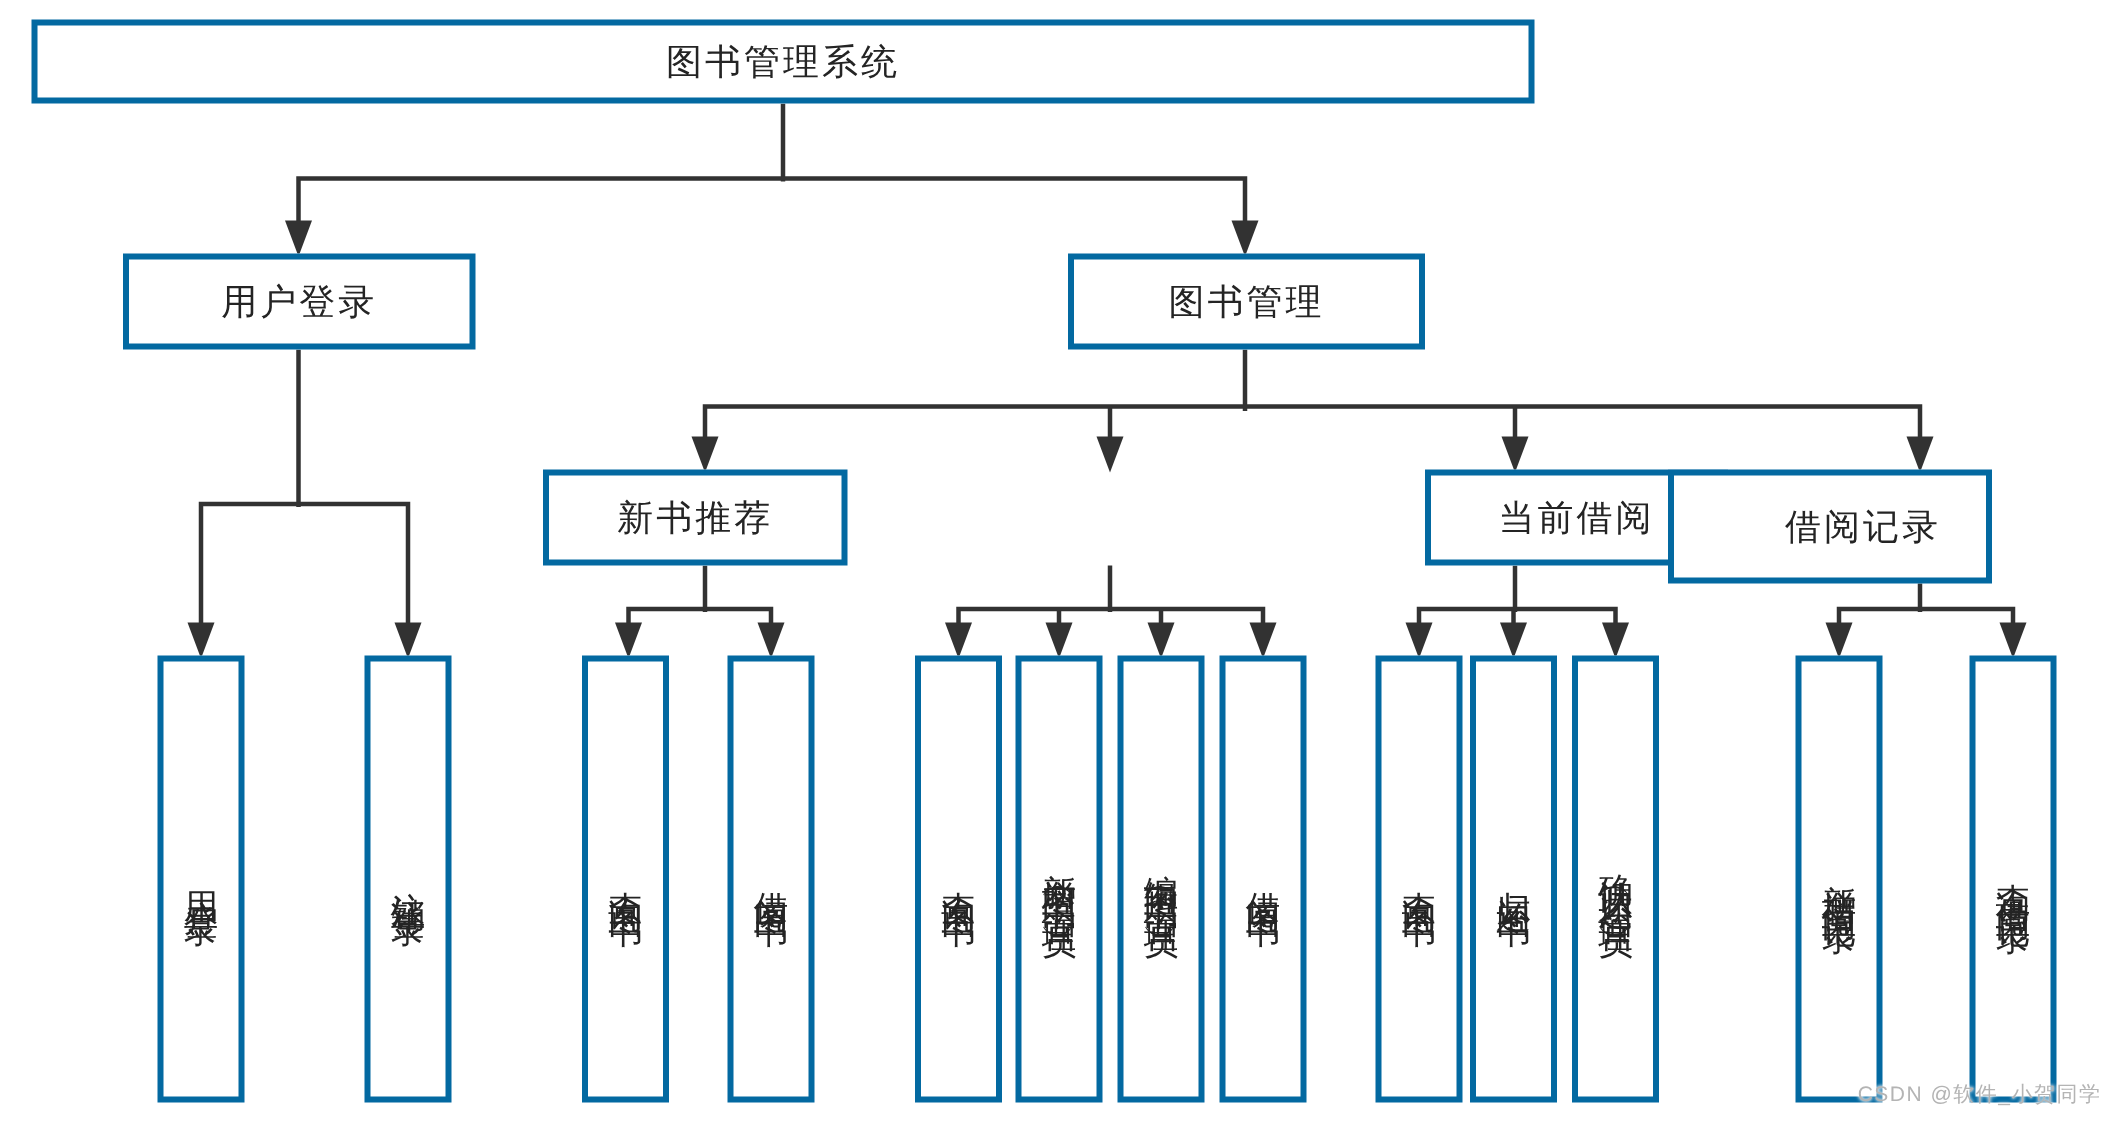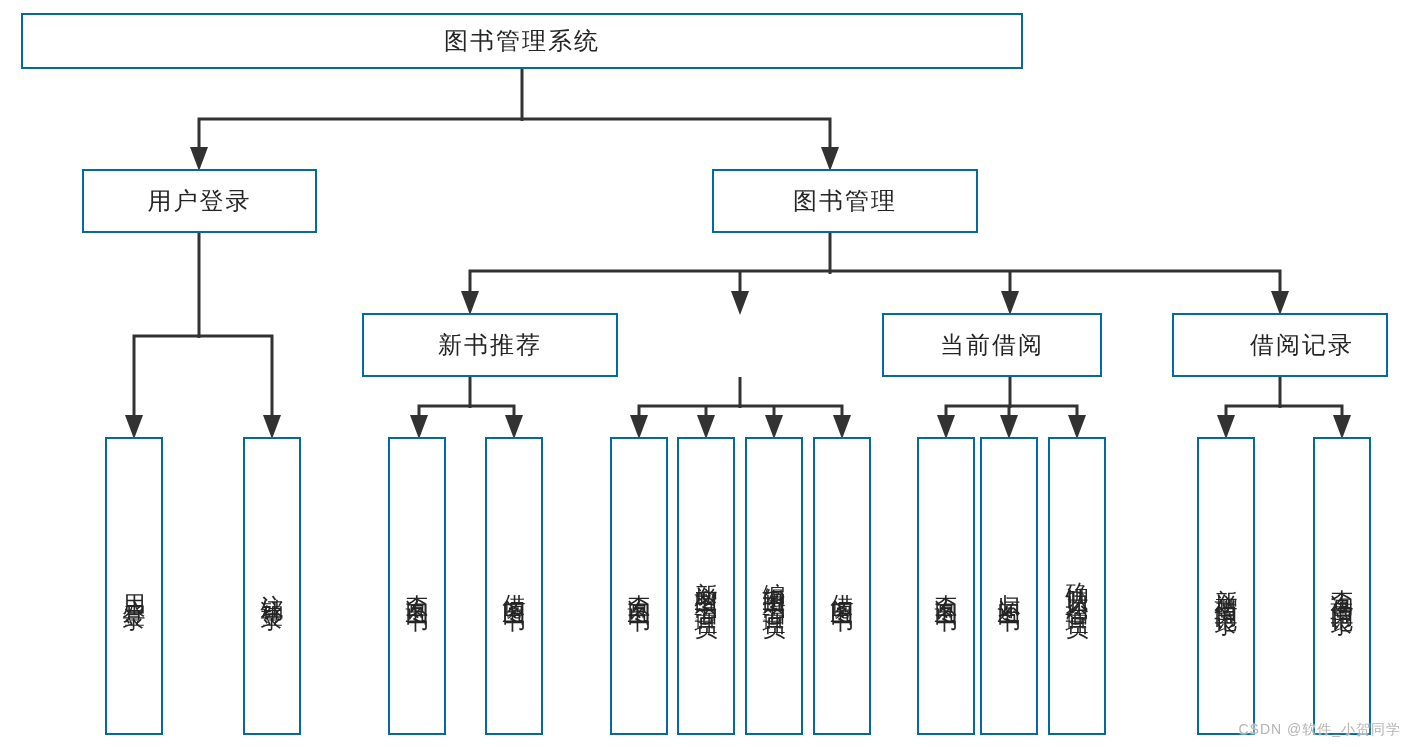--- a/index.html
+++ b/index.html
@@ -18,21 +18,21 @@
   .connectors {
     position: absolute;
     left: 0;
     top: 0;
     pointer-events: none;
   }
   .box {
     position: absolute;
     box-sizing: border-box;
     background: #ffffff;
-    border: 2px solid #0369a1;
+    border: 4px solid #0369a1;
     color: #242424;
     display: flex;
     align-items: center;
     justify-content: center;
     text-align: center;
     white-space: nowrap;
   }
   .h-box {
     font-size: 24px;
     letter-spacing: 2px;
@@ -99,25 +99,25 @@
       <path d="M1000 415 L1018 415 L1009 439 Z"></path>
       <path d="M1068 415 L1086 415 L1077 439 Z"></path>
       <path d="M1217 415 L1235 415 L1226 439 Z"></path>
       <path d="M1333 415 L1351 415 L1342 439 Z"></path>
     </g>
   </svg>
 
   <div class="box h-box" style="left:21px; top:13px; width:1002px; height:56px;">图书管理系统</div>
 
   <div class="box h-box" style="left:82px; top:169px; width:235px; height:64px;">用户登录</div>
-  <div class="box h-box" style="left:712px; top:169px; width:266px; height:64px;">图书管理</div>
+  <div class="box h-box" style="left:712px; top:169px; width:238px; height:64px;">图书管理</div>
 
-  <div class="box h-box" style="left:362px; top:313px; width:256px; height:64px;">新书推荐</div>
-  <div class="box h-box" style="left:882px; top:313px; width:220px; height:64px;">当前借阅</div>
-  <div class="box h-box" style="left:1172px; top:313px; width:216px; height:64px;padding-left:44px;">借阅记录</div>
+  <div class="box h-box" style="left:362px; top:313px; width:203px; height:64px;">新书推荐</div>
+  <div class="box h-box" style="left:950px; top:313px; width:202px; height:64px;">当前借阅</div>
+  <div class="box h-box" style="left:1112px; top:313px; width:216px; height:76px;padding-left:44px;">借阅记录</div>
 
   <div class="box v-box" style="left:105px; top:437px; width:58px; height:298px;">用户登录</div>
   <div class="box v-box" style="left:243px; top:437px; width:58px; height:298px;">注销登录</div>
 
   <div class="box v-box" style="left:388px; top:437px; width:58px; height:298px;">查询图书</div>
   <div class="box v-box" style="left:485px; top:437px; width:58px; height:298px;">借阅图书</div>
 
   <div class="box v-box" style="left:610px; top:437px; width:58px; height:298px;">查询图书</div>
   <div class="box v-box" style="left:677px; top:437px; width:58px; height:298px;">新增图书（管理员）</div>
   <div class="box v-box" style="left:745px; top:437px; width:58px; height:298px;">编辑图书（管理员）</div>

